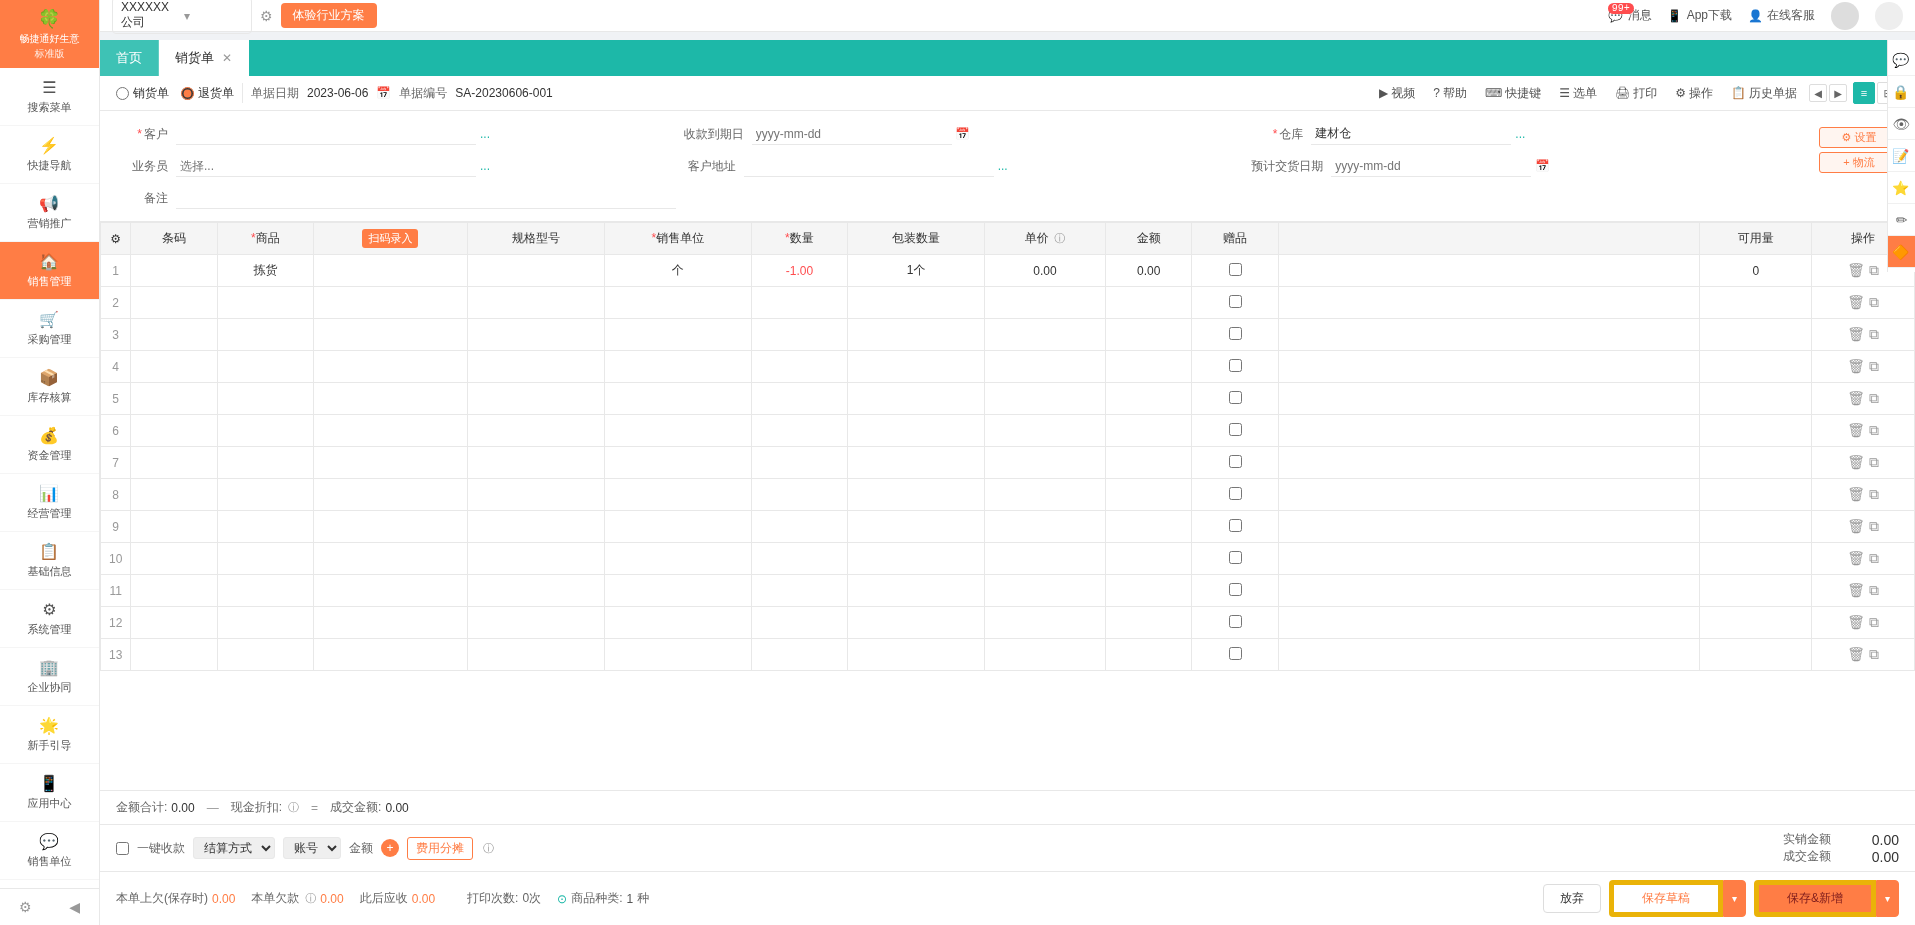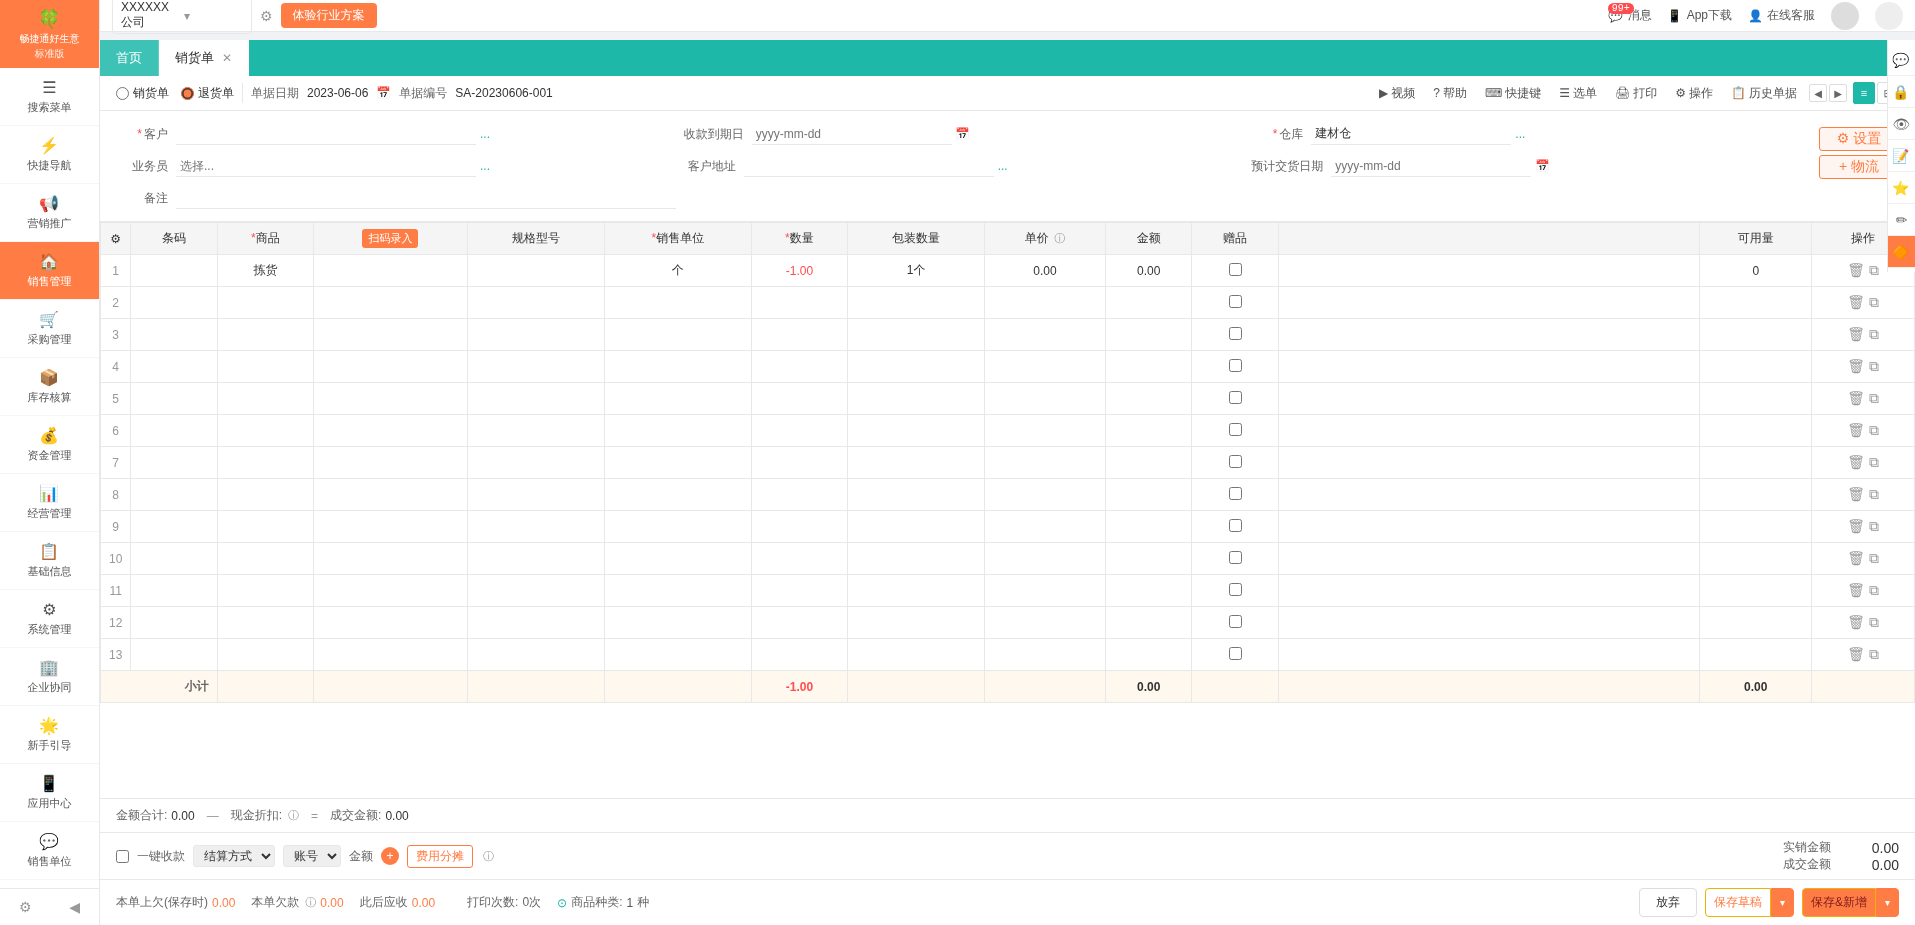--- a/index.html
+++ b/index.html
@@ -111,21 +111,21 @@
     .form-label { color: #666; font-size: 12px; min-width: 60px; text-align: right; padding-right: 8px; white-space: nowrap; }
     .form-label.required::before { content: '*'; color: #ff4d4f; margin-right: 2px; }
     .form-input {
       flex: 1; border: none; border-bottom: 1px solid #e8e8e8; padding: 2px 4px;
       font-size: 12px; color: #333; min-height: 22px; outline: none;
     }
     .form-input-ellipsis { color: #1db8a8; margin-left: 4px; cursor: pointer; }
     .form-cal-icon { color: #999; margin-left: 4px; cursor: pointer; }
     .form-actions { display: flex; flex-direction: column; gap: 4px; min-width: 80px; }
     .form-action-btn {
-      border: 1px solid; border-radius: 3px; padding: 2px 8px; font-size: 14px; cursor: pointer; text-align: center;
+      border: 1px solid; border-radius: 3px; padding: 2px 8px; font-size: 11px; cursor: pointer; text-align: center;
     }
     .form-action-btn.settings { border-color: #ff7d45; color: #ff7d45; background: #fff5f0; }
     .form-action-btn.logistics { border-color: #ff7d45; color: #ff7d45; background: #fff5f0; }
 
     
     .table-container {
       flex: 1; overflow: auto; background: #fff; margin: 0 0 0 0;
     }
     .data-table {
       width: 100%; border-collapse: collapse; font-size: 12px;
@@ -201,22 +201,22 @@
     .footer-btn.primary {
       background: #ff7d45; color: #fff; border-color: #ff7d45;
     }
     .footer-btn.primary-outline {
       border-color: #ff7d45; color: #ff7d45;
     }
     .split-btn {
       display: flex; align-items: stretch;
     }
     .split-btn .main-part {
-      background: #fff; border: 1px solid #eab308; color: #ff7d45; border-radius: 4px 0 0 4px;
-      padding: 5px 8px; cursor: pointer; font-size: 12px;
+      background: #fff; border: 5px solid #eab308; color: #ff7d45; border-radius: 4px 0 0 4px;
+      padding: 5px 28px; cursor: pointer; font-size: 12px;
     }
     .split-btn .arrow-part {
       background: #ff7d45; border: 1px solid #ff7d45; color: #fff; border-radius: 0 4px 4px 0;
       padding: 5px 8px; cursor: pointer; font-size: 10px;
     }
     .split-btn.save-new .main-part {
       background: #ff7d45; color: #7f1d1d;
     }
 
     
@@ -759,35 +759,20 @@
               <td></td>
               <td></td>
               <td>
                 <div class="col-actions">
                   <span class="col-action-btn">🗑</span>
                   <span class="col-action-btn">⧉</span>
                 </div>
               </td>
             </tr>
 
-          <tr class="subtotal-row">
-            <td colspan="2" style="text-align:right;color:#666;">小计</td>
-            <td></td>
-            <td></td>
-            <td></td>
-            <td></td>
-            <td><span class="qty-negative">-1.00</span></td>
-            <td></td>
-            <td></td>
-            <td>0.00</td>
-            <td></td>
-            <td></td>
-            <td>0.00</td>
-            <td></td>
-          </tr>
         </tbody>
       </table>
     </div>
 
     <div class="bottom-summary">
       <div class="summary-field">
         <span>金额合计:</span>
         <span class="summary-value">0.00</span>
       </div>
       <span class="minus-icon">—</span>

